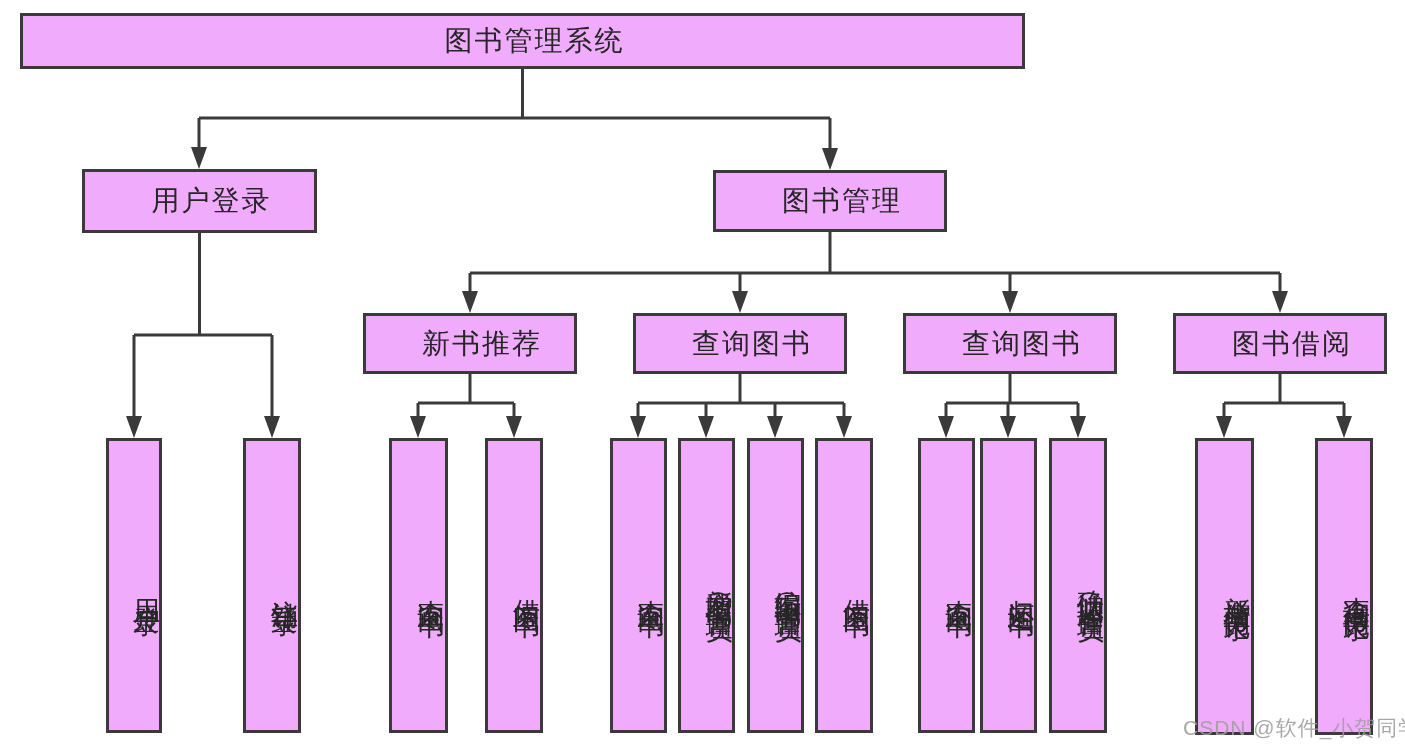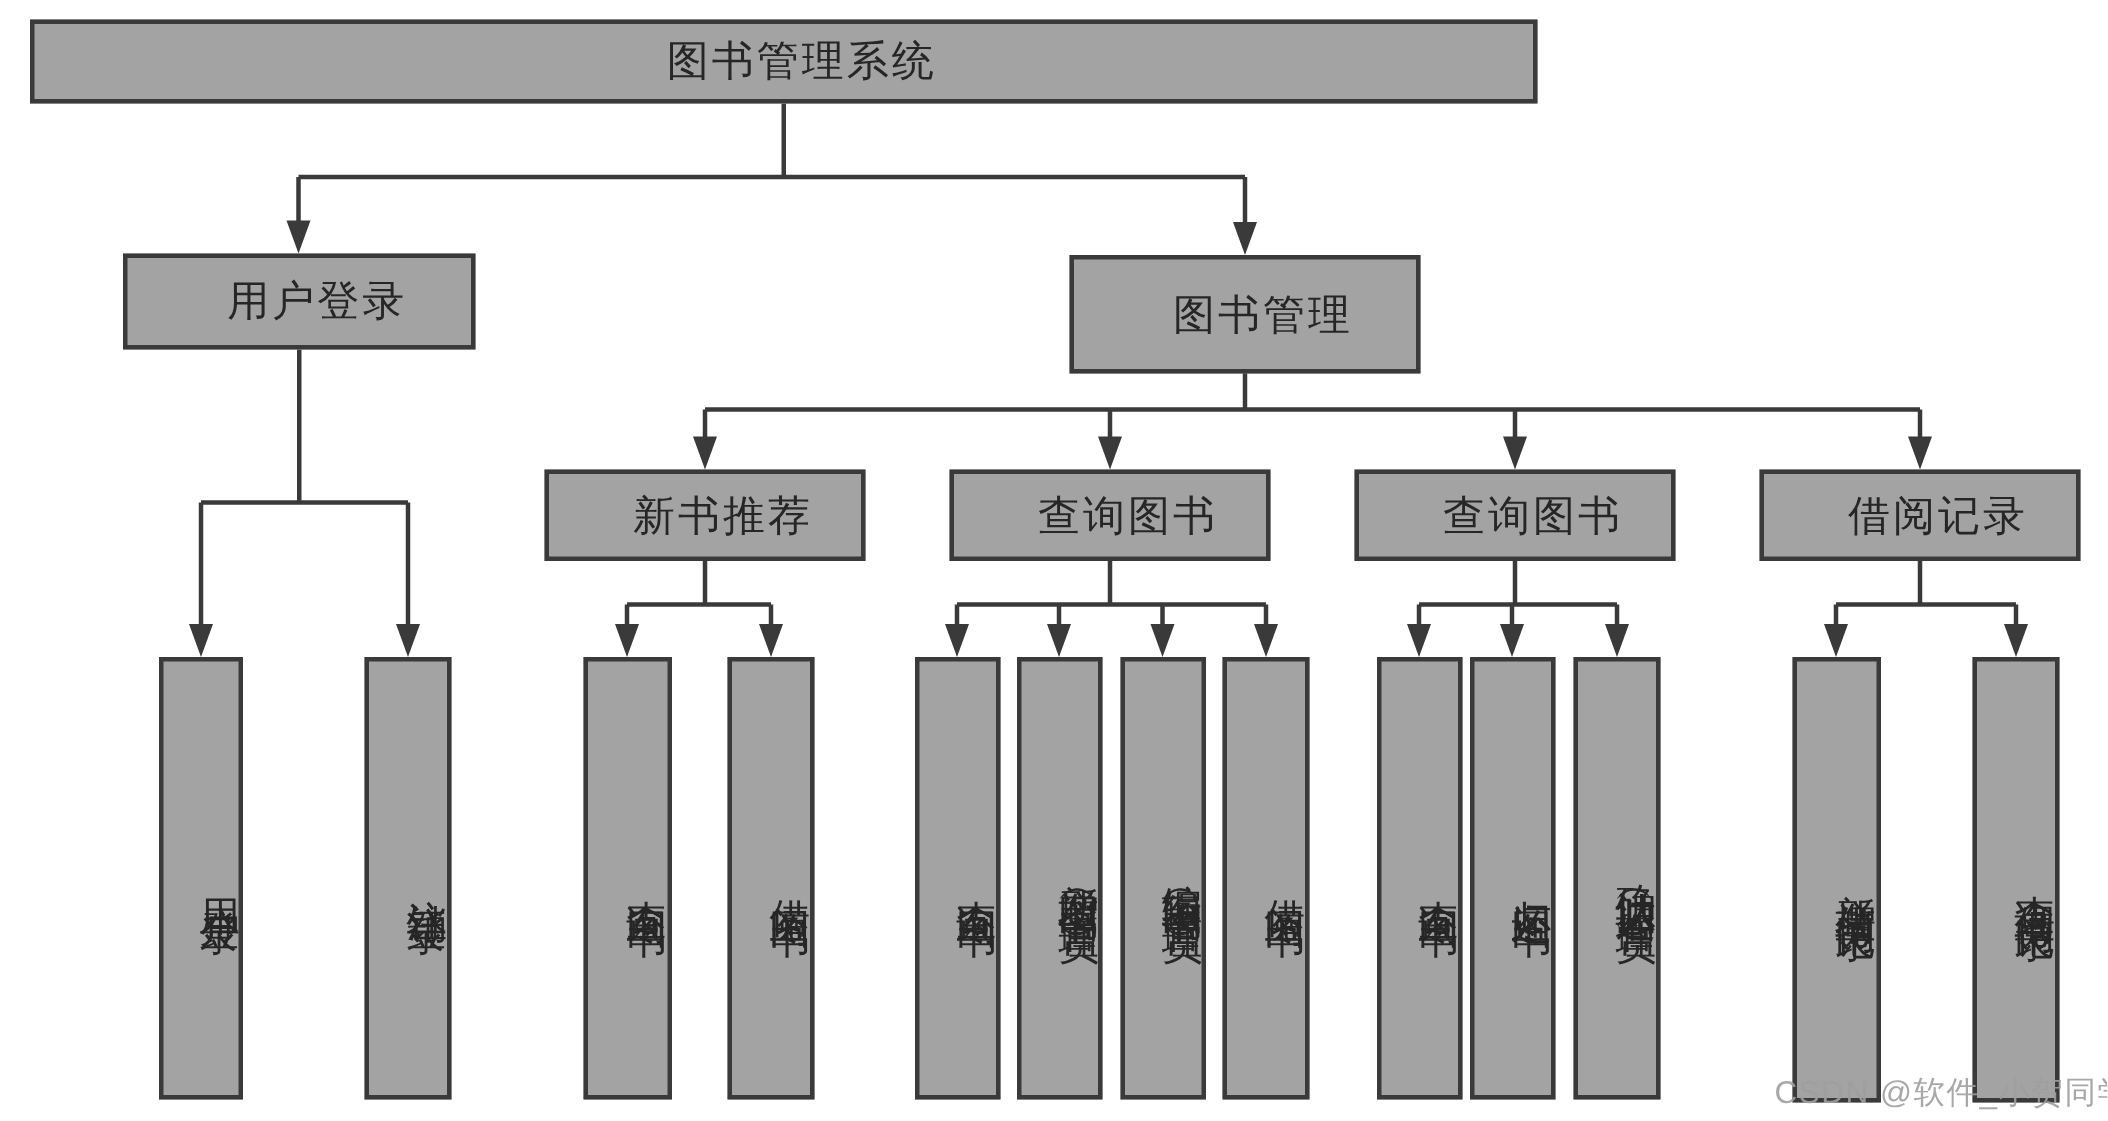--- a/index.html
+++ b/index.html
@@ -8,21 +8,21 @@
     position:relative;
     width:1405px;height:747px;
     background:#ffffff;
     overflow:hidden;
   }
   .connectors{position:absolute;left:0;top:0;z-index:1;}
   .box{
     position:absolute;
     box-sizing:border-box;
     border:3px solid #3a3a3a;
-    background:#a3a3a3;
+    background:#f0abfc;
     display:flex;
     align-items:center;
     justify-content:center;
     color:#262626;
     z-index:2;
     padding-left:24px;
   }
   .box-h{
     font-size:28px;
     letter-spacing:2px;
@@ -119,35 +119,35 @@
     </g>
   </svg>
 
   <div class="box box-h" style="left:20px;top:13px;width:1005px;height:56px;">
     <span>图书管理系统</span>
   </div>
 
   <div class="box box-h" style="left:82px;top:169px;width:235px;height:64px;">
     <span>用户登录</span>
   </div>
-  <div class="box box-h" style="left:713px;top:170px;width:234px;height:79px;">
+  <div class="box box-h" style="left:713px;top:170px;width:234px;height:62px;">
     <span>图书管理</span>
   </div>
 
   <div class="box box-h" style="left:363px;top:313px;width:214px;height:61px;">
     <span>新书推荐</span>
   </div>
   <div class="box box-h" style="left:633px;top:313px;width:214px;height:61px;">
     <span>查询图书</span>
   </div>
   <div class="box box-h" style="left:903px;top:313px;width:214px;height:61px;">
     <span>查询图书</span>
   </div>
   <div class="box box-h" style="left:1173px;top:313px;width:214px;height:61px;">
-    <span>借阅记录</span>
+    <span>图书借阅</span>
   </div>
 
   <div class="box box-v" style="left:106px;top:438px;width:56px;height:295px;">
     <span>用户登录</span>
   </div>
   <div class="box box-v" style="left:243px;top:438px;width:58px;height:295px;">
     <span>注销登录</span>
   </div>
 
   <div class="box box-v" style="left:389px;top:438px;width:59px;height:295px;">

